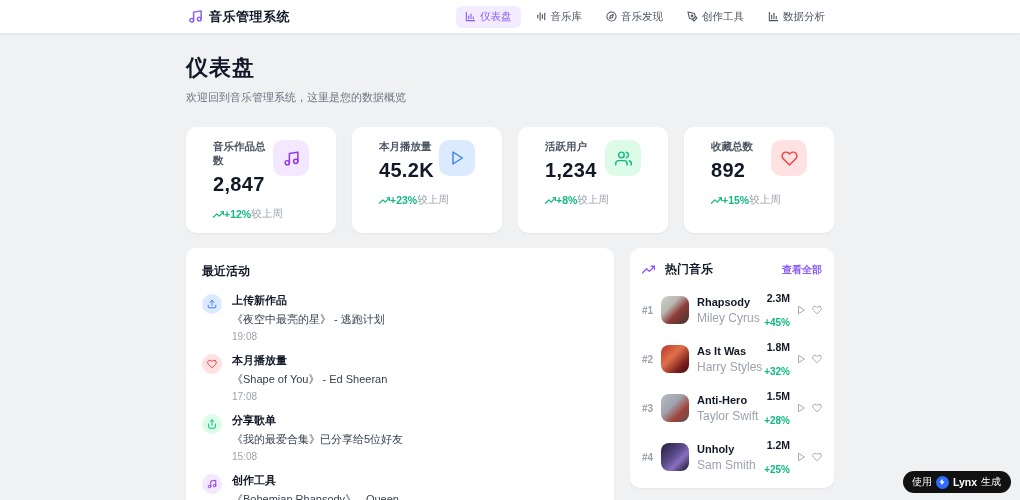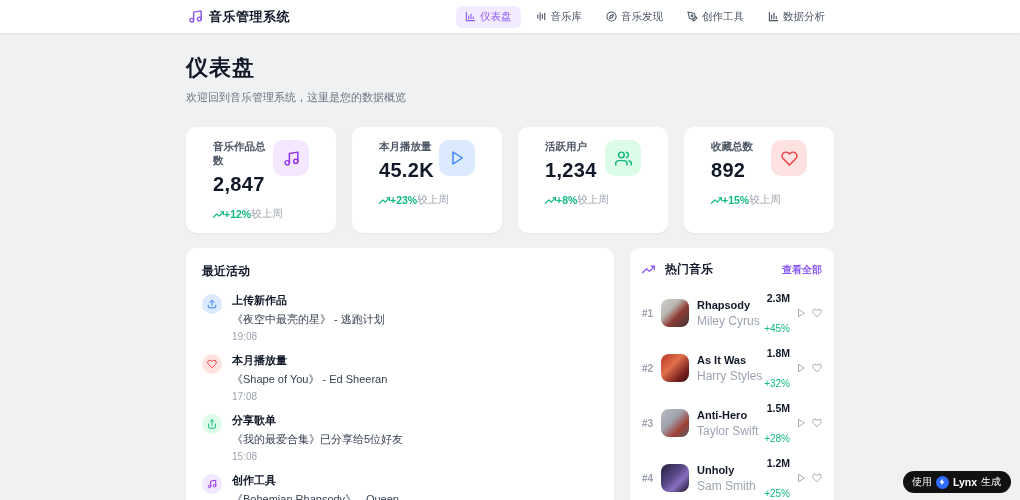--- a/index.html
+++ b/index.html
@@ -91,21 +91,21 @@
   .song-art { width:28px; height:28px; border-radius:8px; flex-shrink:0; margin-left:3px; }
   .art-1 { background:linear-gradient(135deg,#cfd0ce 0%,#b8b6b0 35%,#8e3b35 60%,#3c3632 100%); }
   .art-2 { background:linear-gradient(135deg,#b8352b 0%,#e0704a 40%,#7a1f1d 75%,#2e1412 100%); }
   .art-3 { background:linear-gradient(135deg,#b9bcc4 0%,#9fa3ad 40%,#a04038 70%,#55585f 100%); }
   .art-4 { background:linear-gradient(135deg,#241d3a 0%,#5b4b8a 45%,#8a6fc0 65%,#151023 100%); }
   .song-meta { margin-left:8px; min-width:0; flex:1; }
   .song-title { font-size:11px; font-weight:bold; color:#111827; white-space:nowrap; }
   .song-artist { font-size:12px; color:#9ca3af; margin-top:3px; white-space:nowrap; }
   .song-stats { text-align:right; margin-right:6px; }
   .song-plays { font-size:10.5px; font-weight:bold; color:#111827; }
-  .song-trend { font-size:10px; color:#10b981; font-weight:normal; margin-top:19px; }
+  .song-trend { font-size:10px; color:#10b981; font-weight:bold; margin-top:13px; }
   .song-btns { display:flex; align-items:center; gap:6px; color:#9ca3af; }
   .icon-btn { cursor:pointer; display:flex; }
 
   
   .lynx-badge {
     position:fixed; right:9px; bottom:7px; background:#111; color:#fff;
     border-radius:12px; padding:4px 10px 4px 9px; display:flex; align-items:center; gap:4px;
     font-size:10px; cursor:pointer;
   }
   .lynx-logo {

